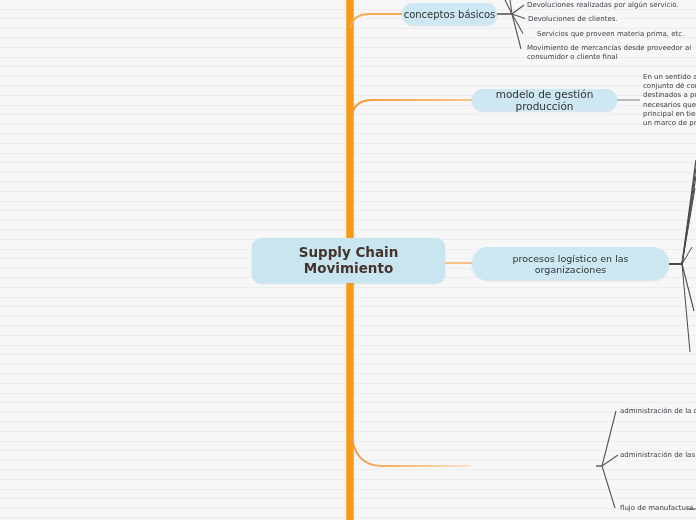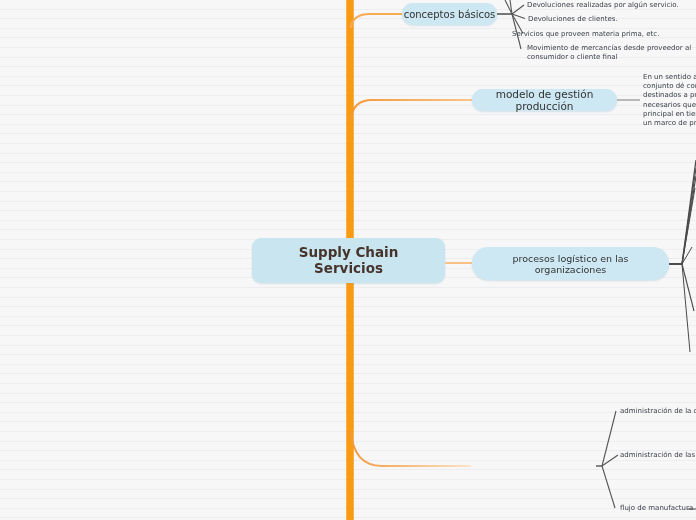--- a/index.html
+++ b/index.html
@@ -103,39 +103,39 @@
       <path d="M596,466 H602" stroke-width="1.4"></path>
       <path d="M602,466 L616,411" stroke-width="1.1"></path>
       <path d="M602,466 L618,455" stroke-width="1.1"></path>
       <path d="M602,466 L615,508" stroke-width="1.1"></path>
       <path d="M687,509 H696" stroke-width="1.1"></path>
     </g>
   </svg>
 
   <div class="node node-central">
     <span>Supply Chain</span>
-    <span>Servicios</span>
+    <span>Movimiento</span>
   </div>
 
   <div class="node node-conceptos">
     <span>conceptos básicos</span>
   </div>
 
   <div class="node node-modelo">
     <span>modelo de gestión producción</span>
   </div>
 
   <div class="node node-procesos">
     <span>procesos logístico en las organizaciones</span>
   </div>
 
 
   <div class="subtext" style="left:527px;top:1px;">Devoluciones realizadas por algún servicio.</div>
   <div class="subtext" style="left:528px;top:15px;">Devoluciones de clientes.</div>
-  <div class="subtext" style="left:512px;top:30px;text-align:right;">Servicios que proveen materia prima, etc.</div>
+  <div class="subtext" style="left:537px;top:30px;text-align:right;">Servicios que proveen materia prima, etc.</div>
   <div class="subtext wrap" style="left:527px;top:44px;">Movimiento de mercancías desde proveedor al consumidor o cliente final</div>
 
   <div class="note">
     <div>En un sentido ar</div>
     <div>conjunto dé con</div>
     <div>destinados a pre</div>
     <div>necesarios que p</div>
     <div>principal en tiem</div>
     <div>un marco de pro</div>
   </div>

